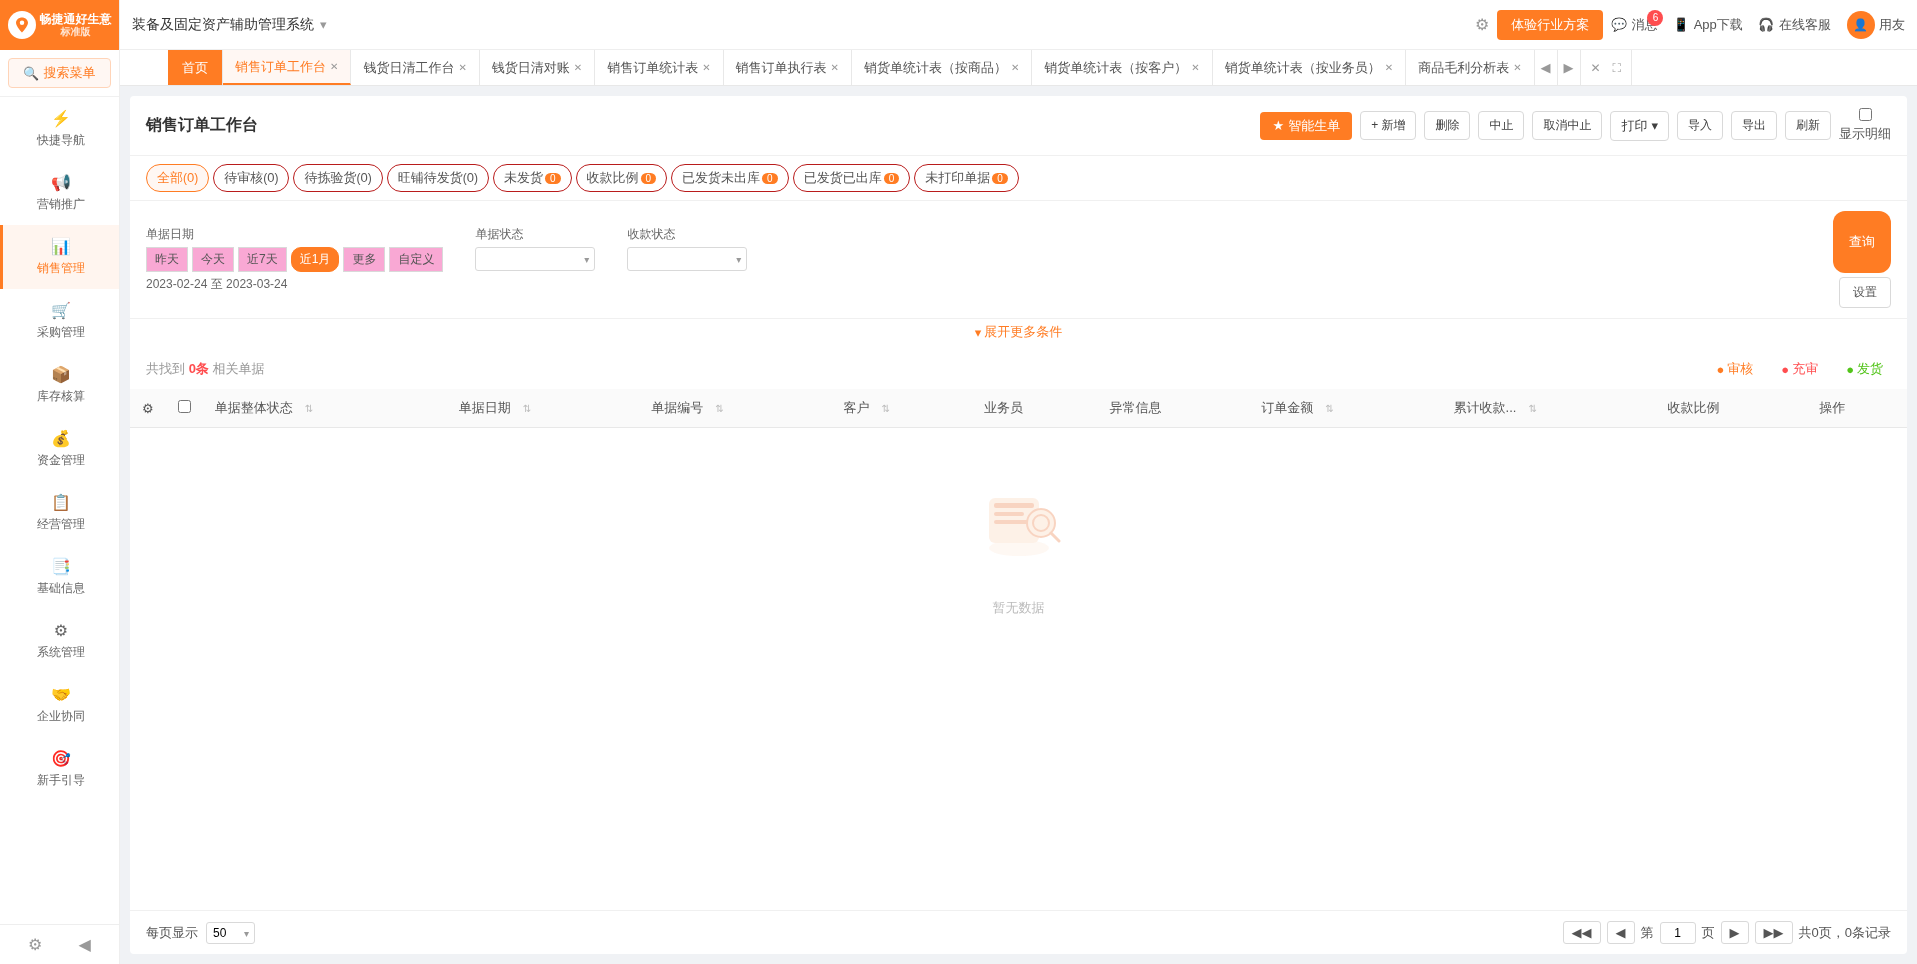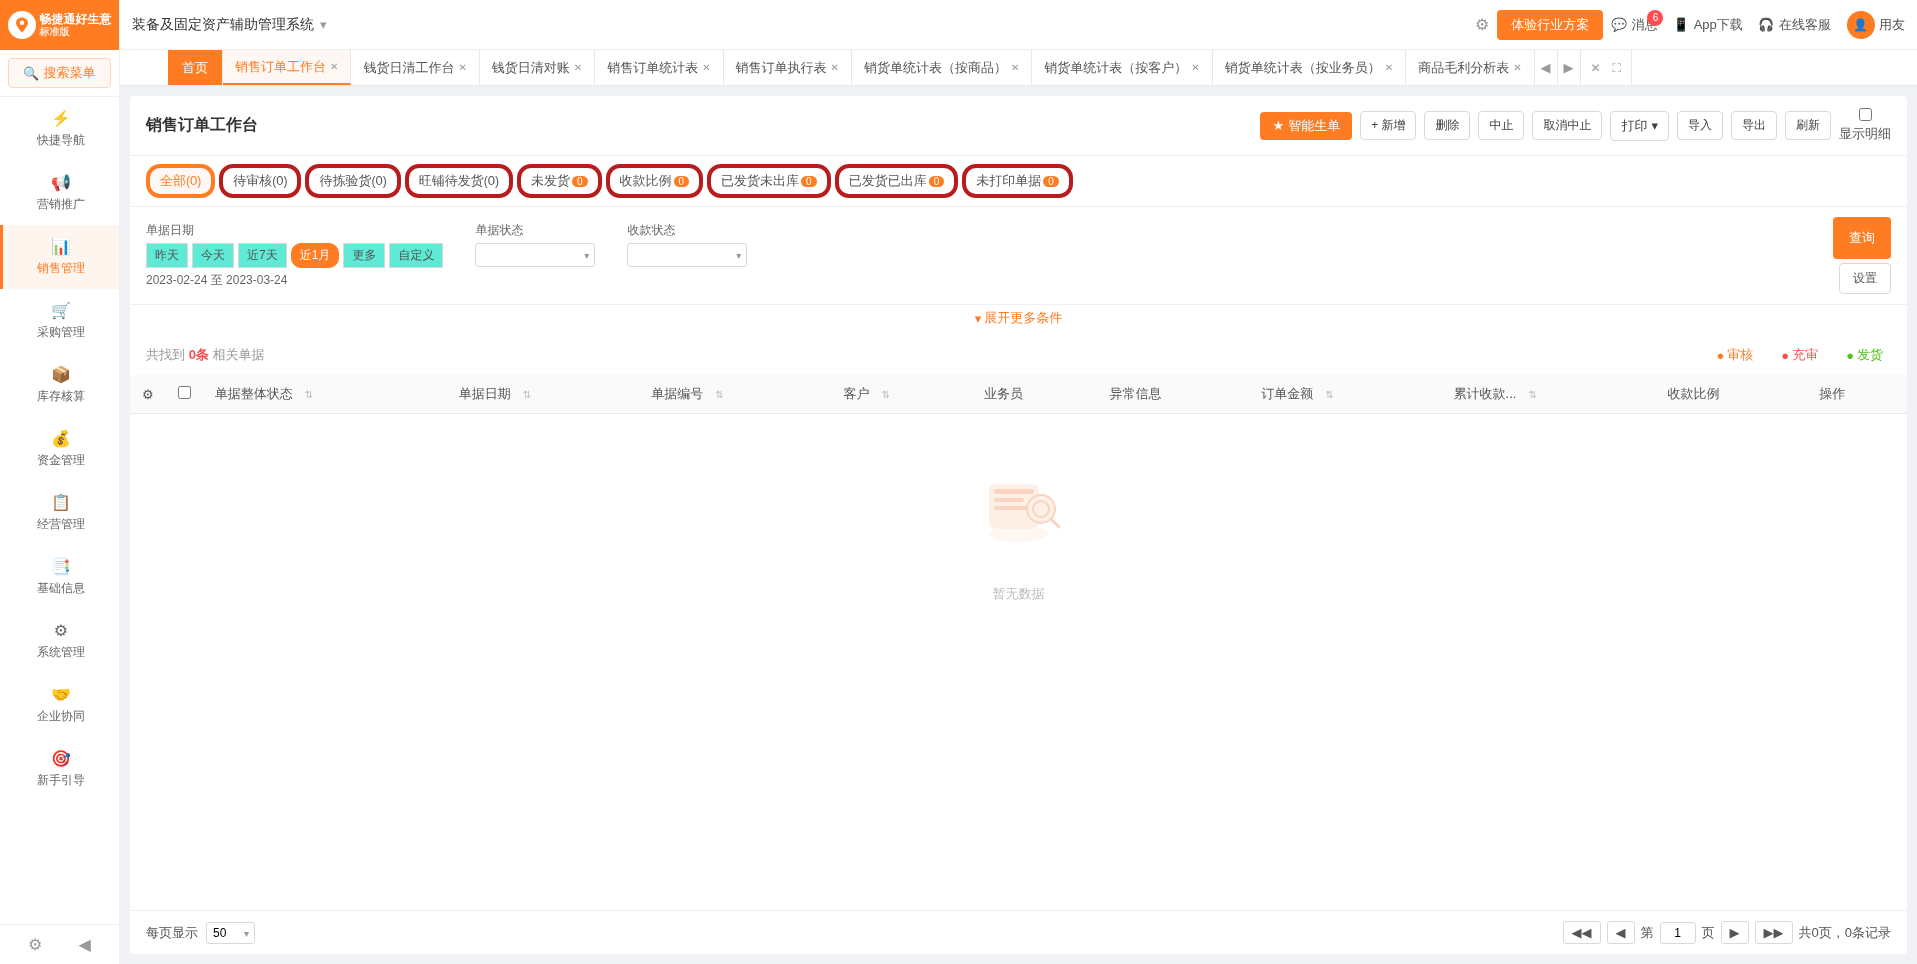--- a/index.html
+++ b/index.html
@@ -5,21 +5,21 @@
     * { box-sizing: border-box; margin: 0; padding: 0; font-family: 'Microsoft YaHei', Arial, sans-serif; font-size: 13px; }
     body { display: flex; height: 964px; overflow: hidden; background: #f5f5f5; }
 
     
     .sidebar { width: 120px; background: #fff; display: flex; flex-direction: column; border-right: 1px solid #eee; flex-shrink: 0; }
     .sidebar-logo { background: #ff7c23; height: 50px; display: flex; align-items: center; justify-content: center; color: #fff; font-size: 14px; font-weight: bold; gap: 4px; }
     .sidebar-logo-icon { width: 28px; height: 28px; background: #fff; border-radius: 50%; display: flex; align-items: center; justify-content: center; }
     .sidebar-logo-icon svg { width: 18px; height: 18px; }
     .sidebar-logo-text { display: flex; flex-direction: column; line-height: 1.2; }
     .sidebar-logo-text span:first-child { font-size: 12px; }
-    .sidebar-logo-text span:last-child { font-size: 10px; color: rgba(255,255,255,0.8); }
+    .sidebar-logo-text span:last-child { font-size: 10px; color: rgba(255,255,255,0.8); text-align: center; }
     .sidebar-search { padding: 8px; border-bottom: 1px solid #f0f0f0; }
     .sidebar-search-btn { width: 100%; background: #fff7f3; border: 1px solid #ffd4b8; border-radius: 4px; color: #ff7c23; padding: 5px 0; cursor: pointer; display: flex; align-items: center; justify-content: center; gap: 4px; }
     .sidebar-nav-item { padding: 12px 8px; display: flex; flex-direction: column; align-items: center; cursor: pointer; color: #666; gap: 4px; border-left: 3px solid transparent; }
     .sidebar-nav-item.active { background: #fff5ef; color: #ff7c23; border-left: 3px solid #ff7c23; }
     .sidebar-nav-item .nav-icon { font-size: 16px; }
     .sidebar-nav-item .nav-label { font-size: 12px; }
     .sidebar-bottom { margin-top: auto; padding: 10px; display: flex; justify-content: space-around; border-top: 1px solid #eee; }
     .sidebar-bottom-icon { color: #999; cursor: pointer; font-size: 16px; }
 
     
@@ -54,38 +54,38 @@
     
     .page-content { background: #fff; flex: 1; display: flex; flex-direction: column; border-radius: 4px; overflow: hidden; }
     .page-header { padding: 12px 16px; display: flex; align-items: center; justify-content: space-between; border-bottom: 1px solid #f0f0f0; }
     .page-title { font-size: 16px; font-weight: bold; color: #333; }
     .page-actions { display: flex; align-items: center; gap: 8px; }
     .btn-smart { background: #ff7c23; color: #fff; border: none; border-radius: 4px; padding: 5px 12px; cursor: pointer; display: flex; align-items: center; gap: 4px; font-size: 12px; }
     .btn-outline { background: #fff; border: 1px solid #d9d9d9; border-radius: 4px; padding: 5px 10px; cursor: pointer; font-size: 12px; color: #404040; display: flex; align-items: center; gap: 4px; }
 
     
     .filter-tabs { padding: 8px 16px; border-bottom: 1px solid #f0f0f0; display: flex; gap: 4px; flex-wrap: wrap; }
-    .filter-tab { padding: 4px 10px; border: 4px solid #b91c1c; border-radius: 14px; cursor: pointer; font-size: 12px; color: #555; background: #fff; }
+    .filter-tab { padding: 4px 10px; border: 1px solid #b91c1c; border-radius: 14px; cursor: pointer; font-size: 12px; color: #555; background: #fff; }
     .filter-tab.active { background: #fff7f3; border-color: #ff7c23; color: #ff7c23; }
     .filter-tab-badge { background: #ff4d4f; color: #fff; border-radius: 8px; padding: 0 5px; font-size: 10px; margin-left: 2px; }
     .filter-tab-badge.orange { background: #ff7c23; }
 
     
     .search-bar { padding: 10px 16px; border-bottom: 1px solid #f0f0f0; display: flex; align-items: center; gap: 12px; flex-wrap: wrap; }
     .search-field { display: flex; align-items: center; gap: 6px; }
     .search-field label { color: #666; font-size: 12px; white-space: nowrap; }
     .date-range-btns { display: flex; gap: 4px; align-items: center; }
-    .date-btn { padding: 3px 8px; border: 1px solid #d9d9d9; border-radius: 0; cursor: pointer; font-size: 12px; color: #555; background: #5eead4; }
+    .date-btn { padding: 3px 8px; border: 1px solid #d9d9d9; border-radius: 0; cursor: pointer; font-size: 12px; color: #555; background: #f9a8d4; }
     .date-btn.active { background: #ff7c23; border-color: #ff7c23; color: #fff; border-radius: 10px; }
     .date-text { color: #666; font-size: 12px; }
     .select-field { border: 1px solid #d9d9d9; border-radius: 3px; padding: 4px 24px 4px 8px; font-size: 12px; color: #555; background: #fff; appearance: none; cursor: pointer; min-width: 120px; }
     .select-wrapper { position: relative; display: inline-block; }
     .select-wrapper::after { content: '▾'; position: absolute; right: 6px; top: 50%; transform: translateY(-50%); color: #999; pointer-events: none; font-size: 10px; }
     .expand-btn { color: #ff7c23; cursor: pointer; font-size: 12px; display: flex; align-items: center; gap: 3px; border: none; background: none; }
-    .btn-query { background: #ff7c23; color: #fff; border: none; border-radius: 4px; padding: 12px 16px; cursor: pointer; font-size: 13px; text-align: center; }
+    .btn-query { background: #ff7c23; color: #fff; border: none; border-radius: 12px; padding: 22px 16px; cursor: pointer; font-size: 13px; text-align: center; }
     .btn-setting { background: #fff; border: 1px solid #d9d9d9; color: #555; border-radius: 4px; padding: 6px 13px; cursor: pointer; font-size: 12px; }
 
     
     .table-container { flex: 1; overflow: auto; position: relative; }
     .table-info { padding: 8px 16px; display: flex; align-items: center; justify-content: space-between; font-size: 12px; color: #999; }
     .table-info-right { display: flex; gap: 12px; align-items: center; }
     .table-action-btn { background: none; border: none; color: #555; cursor: pointer; font-size: 12px; display: flex; align-items: center; gap: 3px; padding: 3px 8px; border-radius: 3px; }
     .table-action-btn.audit { color: #ff7c23; }
     .table-action-btn.revoke { color: #ff4d4f; }
     .table-action-btn.ship { color: #52c41a; }

